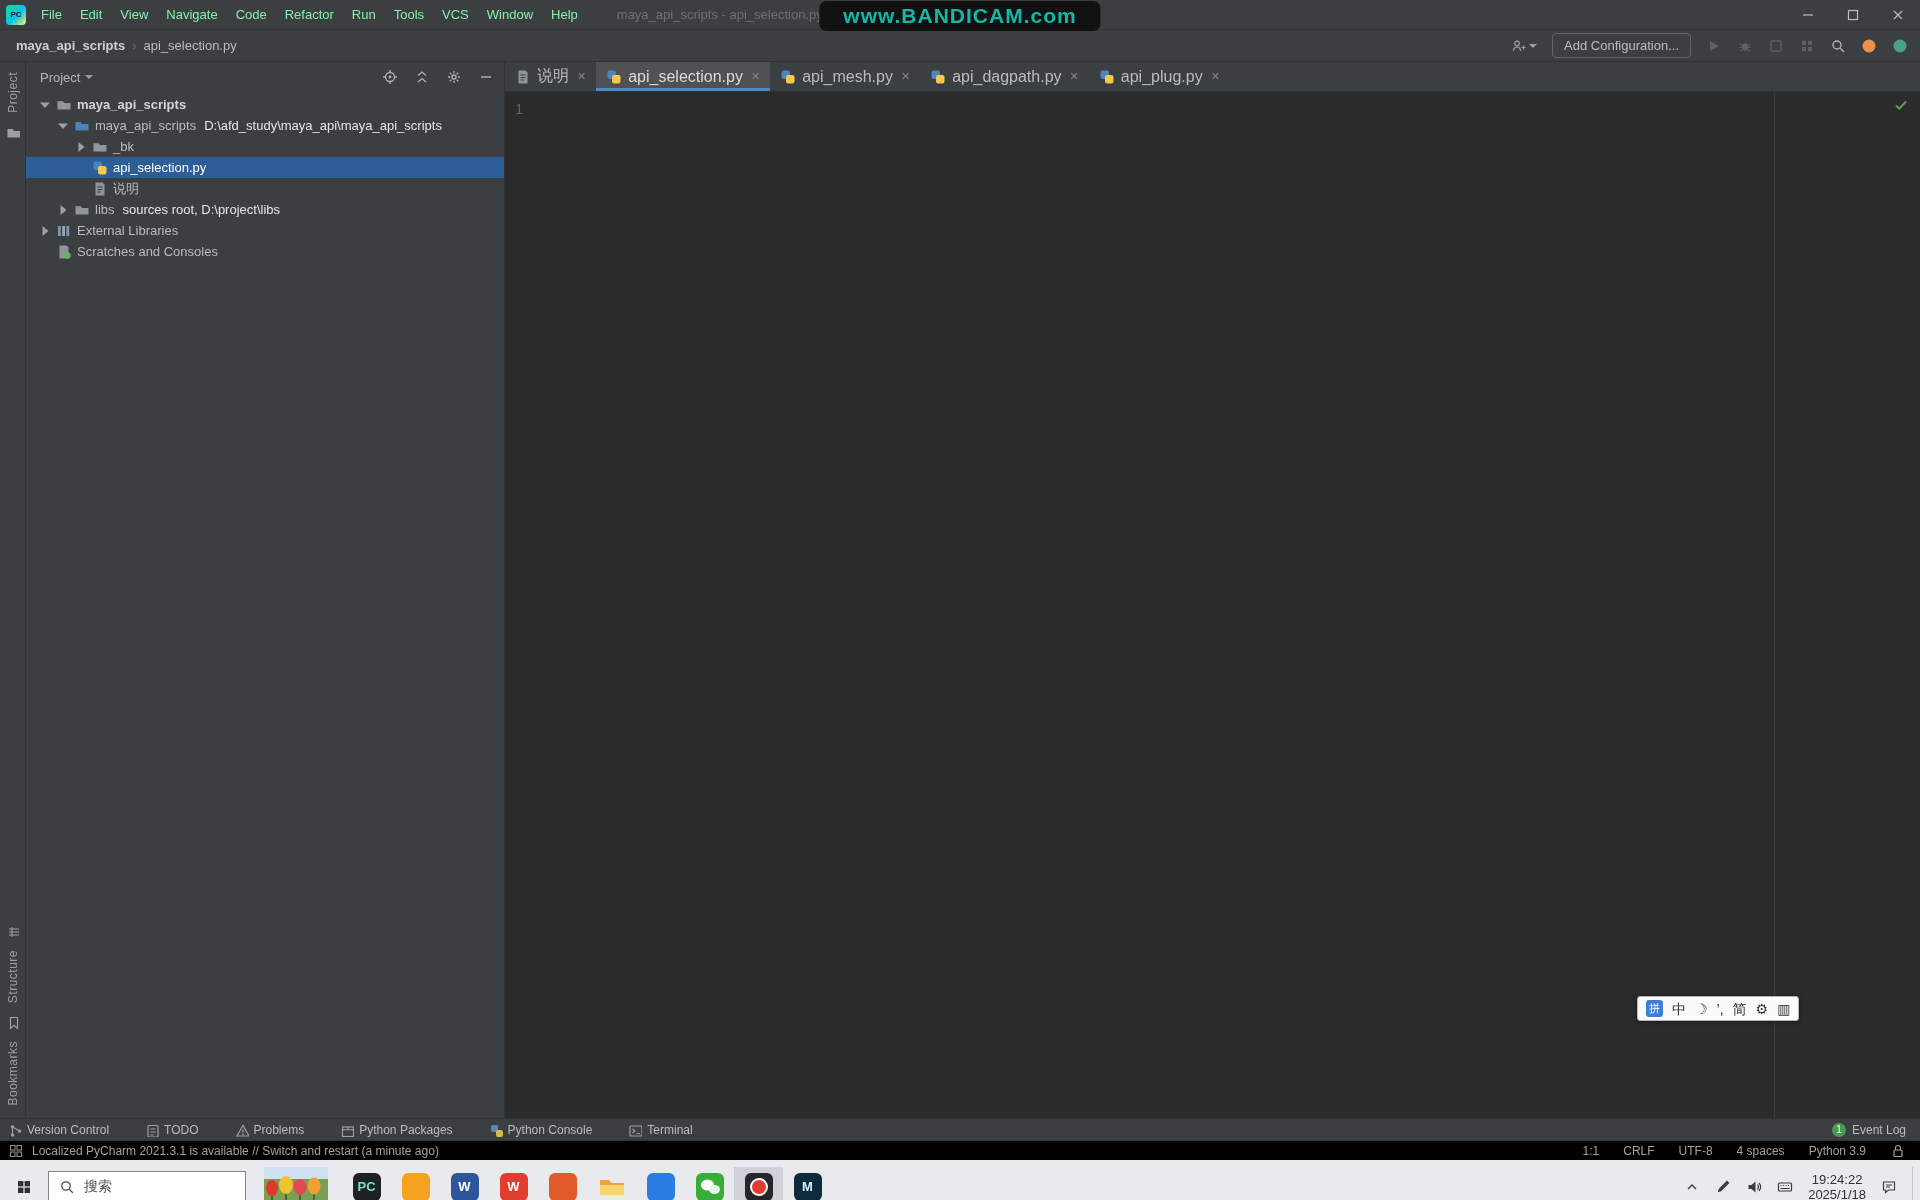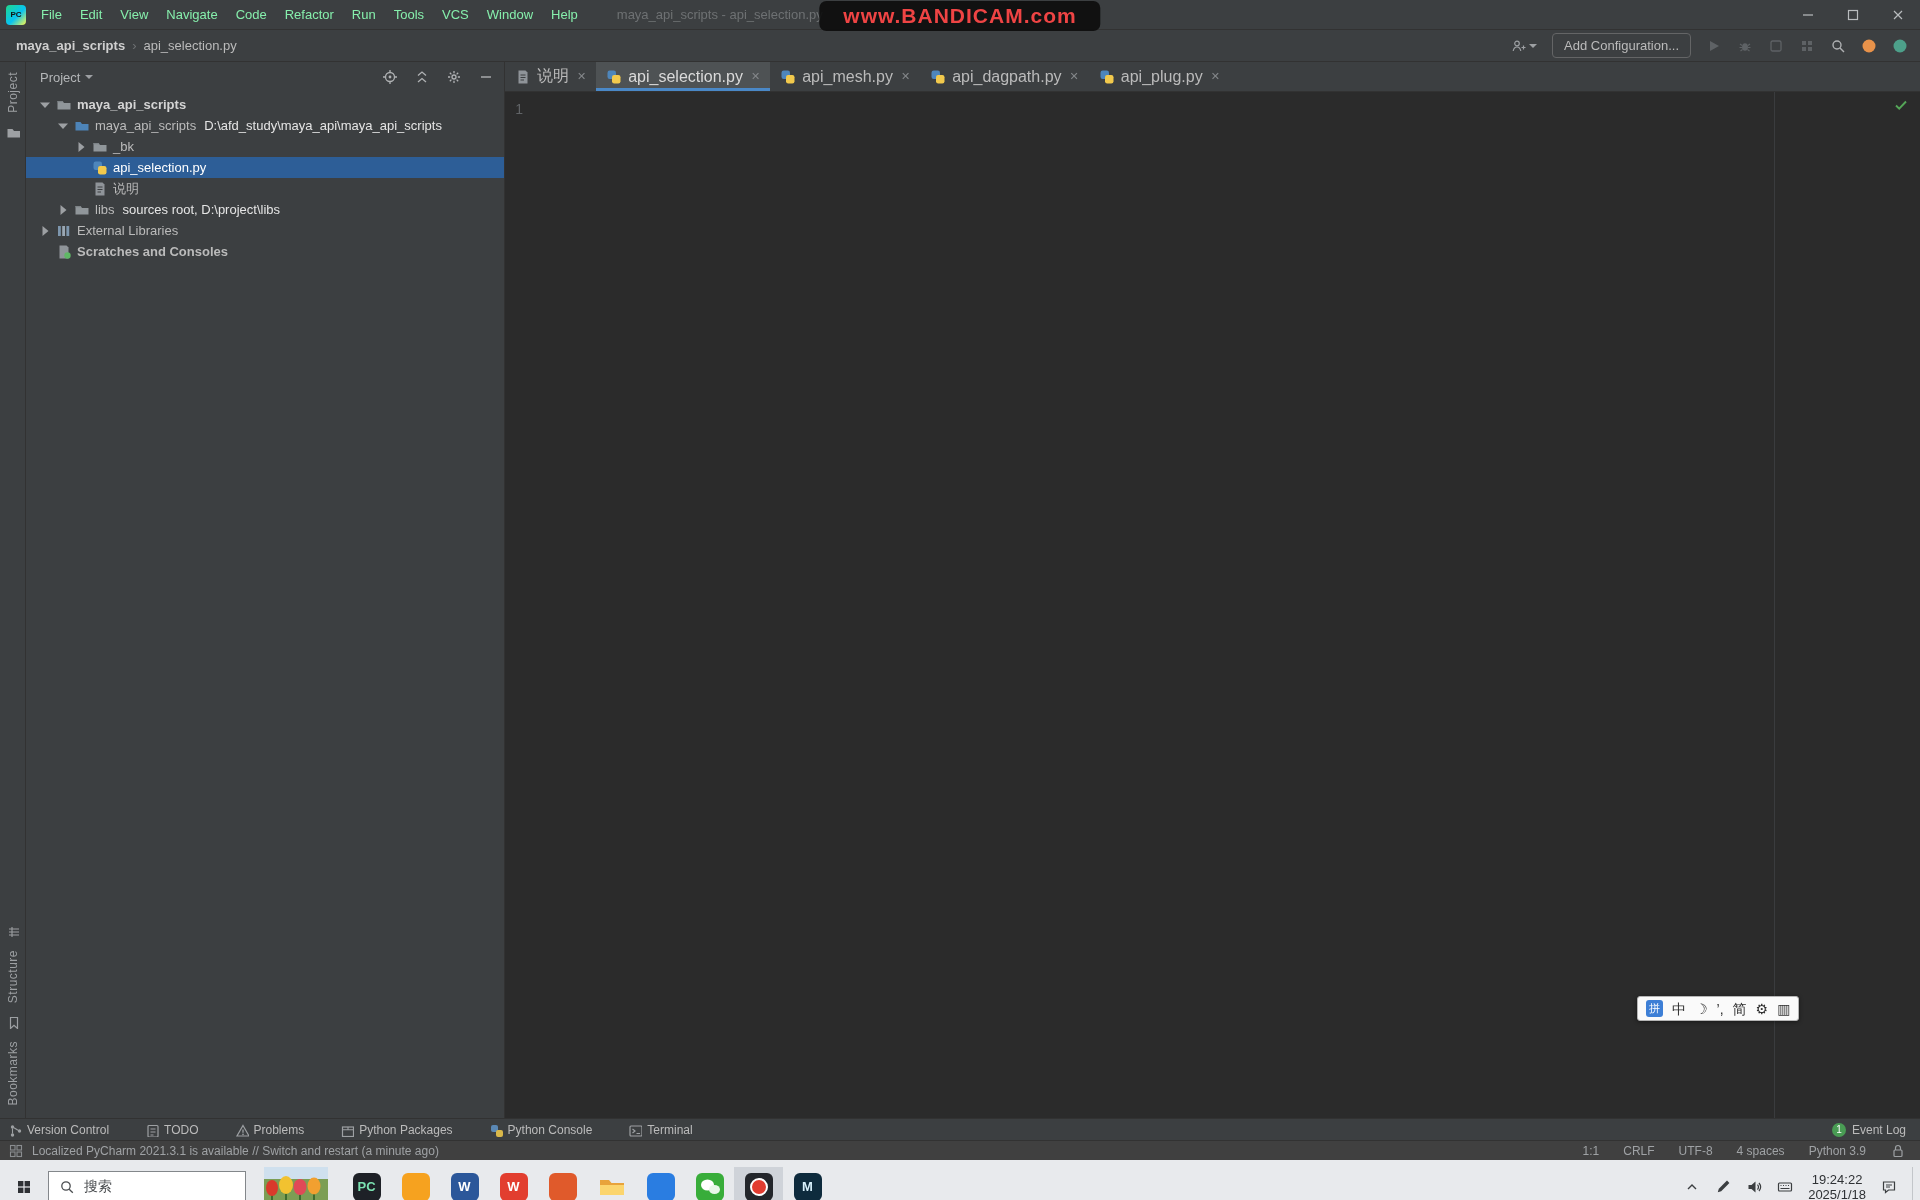--- a/index.html
+++ b/index.html
@@ -55,39 +55,39 @@
   .code-area{flex:1;}
   .margin-guide{position:absolute;top:0;bottom:0;left:1269px;width:1px;background:#3a3c3e;}
   .inspect-ok{position:absolute;top:5px;right:11px;}
 
   
   .toolbottom{height:22px;background:#3c3f41;border-top:1px solid #323232;display:flex;align-items:center;gap:36px;padding:0 14px 0 8px;font-size:12px;color:#bbbbbb;}
   .tw-item{display:flex;align-items:center;gap:5px;}
   .eventlog{margin-left:auto;display:flex;align-items:center;gap:6px;}
   .badge{width:14px;height:14px;border-radius:50%;background:#499c54;color:#fff;font-size:10px;display:flex;align-items:center;justify-content:center;}
 
-  .statusbar{height:20px;background:#404040;border-top:1px solid #323232;display:flex;align-items:center;gap:8px;padding:0 14px 0 8px;font-size:12px;color:#9fa2a5;}
+  .statusbar{height:20px;background:#000000;border-top:1px solid #323232;display:flex;align-items:center;gap:8px;padding:0 14px 0 8px;font-size:12px;color:#9fa2a5;}
   .sb-right{margin-left:auto;display:flex;align-items:center;gap:24px;}
 
   
   .taskbar{height:53px;background:#e8eaed;display:flex;align-items:center;color:#2f3235;}
   .start{width:48px;height:40px;display:flex;align-items:center;justify-content:center;}
   .searchbox{width:198px;height:31px;background:#ffffff;border:1px solid #83878b;display:flex;align-items:center;gap:9px;padding:0 10px;font-size:14px;color:#4a4d50;}
   .tulips{width:64px;height:40px;margin-left:18px;line-height:0;}
   .apps{display:flex;height:40px;margin-left:14px;}
   .app{width:49px;height:40px;display:flex;align-items:center;justify-content:center;position:relative;}
   .app.running::after{content:'';position:absolute;left:7px;right:7px;bottom:0;height:2px;background:#5f84c0;}
   .app.active{background:#cfd3d9;}
   .app-badge{width:28px;height:28px;border-radius:6px;display:flex;align-items:center;justify-content:center;font-weight:bold;font-size:13px;}
   .tray{margin-left:auto;display:flex;align-items:center;gap:15px;padding-right:2px;}
   .clock{text-align:center;font-size:13px;line-height:15px;white-space:nowrap;}
   .sliver{width:6px;height:40px;border-left:1px solid #c3c6ca;}
 
   
-  .watermark{position:absolute;top:1px;left:50%;transform:translateX(-50%);height:30px;padding:0 24px;background:rgba(12,12,12,0.9);border-radius:7px;display:flex;align-items:center;color:#ef4444;font-weight:bold;font-size:21px;letter-spacing:1px;z-index:60;}
+  .watermark{position:absolute;top:1px;left:50%;transform:translateX(-50%);height:30px;padding:0 24px;background:rgba(12,12,12,0.9);border-radius:7px;display:flex;align-items:center;color:#14b8a6;font-weight:bold;font-size:21px;letter-spacing:1px;z-index:60;}
   .ime-bar{position:absolute;left:1637px;top:996px;height:25px;background:#fafafa;border:1px solid #b5b5b5;border-radius:3px;box-shadow:0 1px 4px rgba(0,0,0,.45);display:flex;align-items:center;gap:9px;padding:0 8px;font-size:14px;color:#2f2f2f;z-index:55;}
   .ime-item{cursor:default;line-height:1;}
   .ime-logo{width:17px;height:17px;background:#3d7fd6;color:#fff;border-radius:3px;font-size:11px;display:flex;align-items:center;justify-content:center;}
 </style>
 </head>
 <body>
 
 <div id="app">
 
   <div class="titlebar">
@@ -324,21 +324,21 @@
             </span>
             <span class="ticon">
               <svg width="16" height="16" viewBox="0 0 16 16" xmlns="http://www.w3.org/2000/svg">
                 <rect x="2" y="3" width="2.8" height="10" fill="#7d96ad"></rect>
                 <rect x="6.2" y="3" width="2.8" height="10" fill="#9aa7b3"></rect>
                 <rect x="10.4" y="3" width="2.8" height="10" fill="#7d96ad"></rect>
               </svg>
             </span>
             <span class="tlabel">External Libraries</span>
           </div>
-          <div class="tree-row" style="padding-left: 10px; font-weight: bold;">
+          <div class="tree-row" style="padding-left: 10px;">
             <span class="chev"></span>
             <span class="ticon">
               <svg width="16" height="16" viewBox="0 0 16 16" xmlns="http://www.w3.org/2000/svg">
                 <path d="M3.5 1.5h7l2 2v11h-9z" fill="#8f9499"></path>
                 <circle cx="11.5" cy="11.5" r="3.2" fill="#5fb865"></circle>
               </svg>
             </span>
             <span class="tlabel">Scratches and Consoles</span>
           </div>
         </div>

